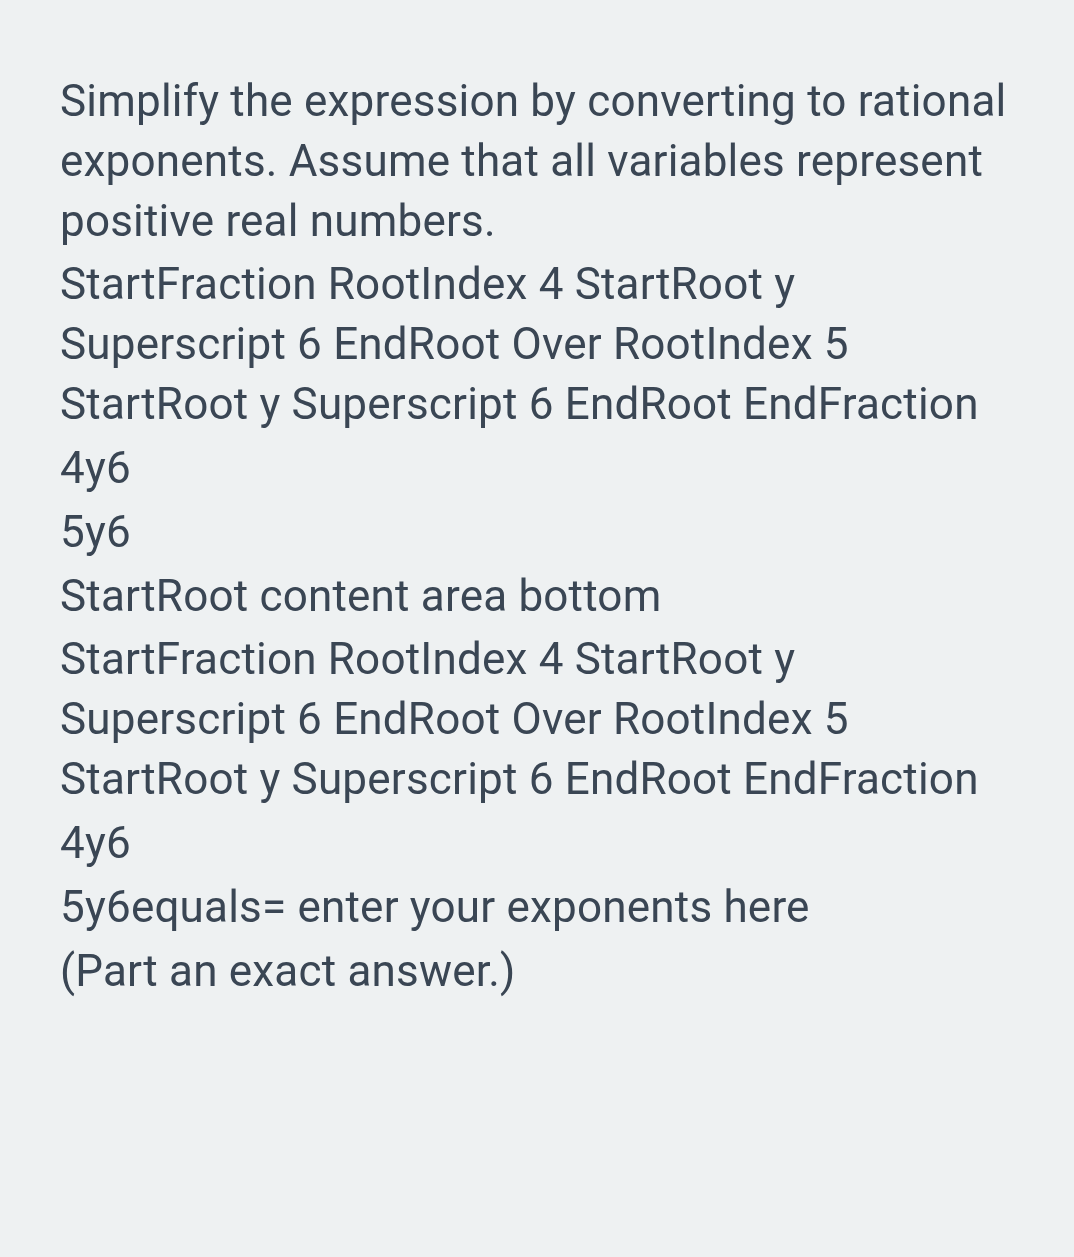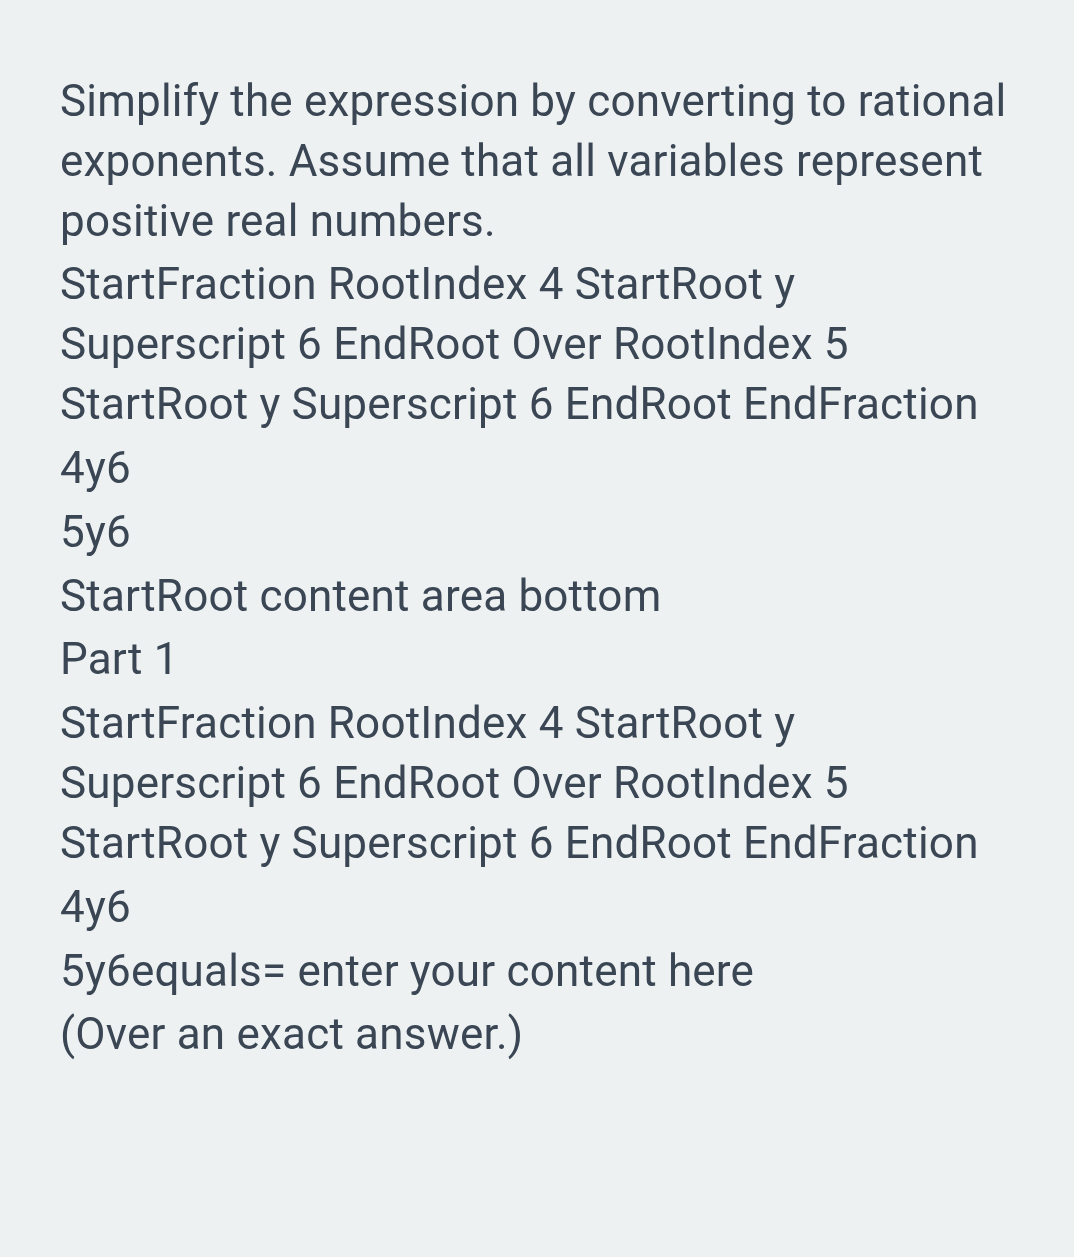--- a/index.html
+++ b/index.html
@@ -28,18 +28,17 @@
   </style>
 </head>
 <body>
 
 <div class="content-block">
   <span class="line">Simplify the expression by converting to rational exponents. Assume that all variables represent positive real numbers.</span>
   <span class="line">StartFraction RootIndex 4 StartRoot y Superscript 6 EndRoot Over RootIndex 5 StartRoot y Superscript 6 EndRoot EndFraction</span>
   <span class="line">4y6</span>
   <span class="line">5y6</span>
   <span class="line">StartRoot content area bottom</span>
-  <span class="line">Part 1</span>
   <span class="line">StartFraction RootIndex 4 StartRoot y Superscript 6 EndRoot Over RootIndex 5 StartRoot y Superscript 6 EndRoot EndFraction</span>
   <span class="line">4y6</span>
-  <span class="line">5y6equals= enter your content here</span>
-  <span class="line">(Over an exact answer.)</span>
+  <span class="line">5y6equals= enter your exponents here</span>
+  <span class="line">(Part an exact answer.)</span>
 </div>
 
 </body></html>

